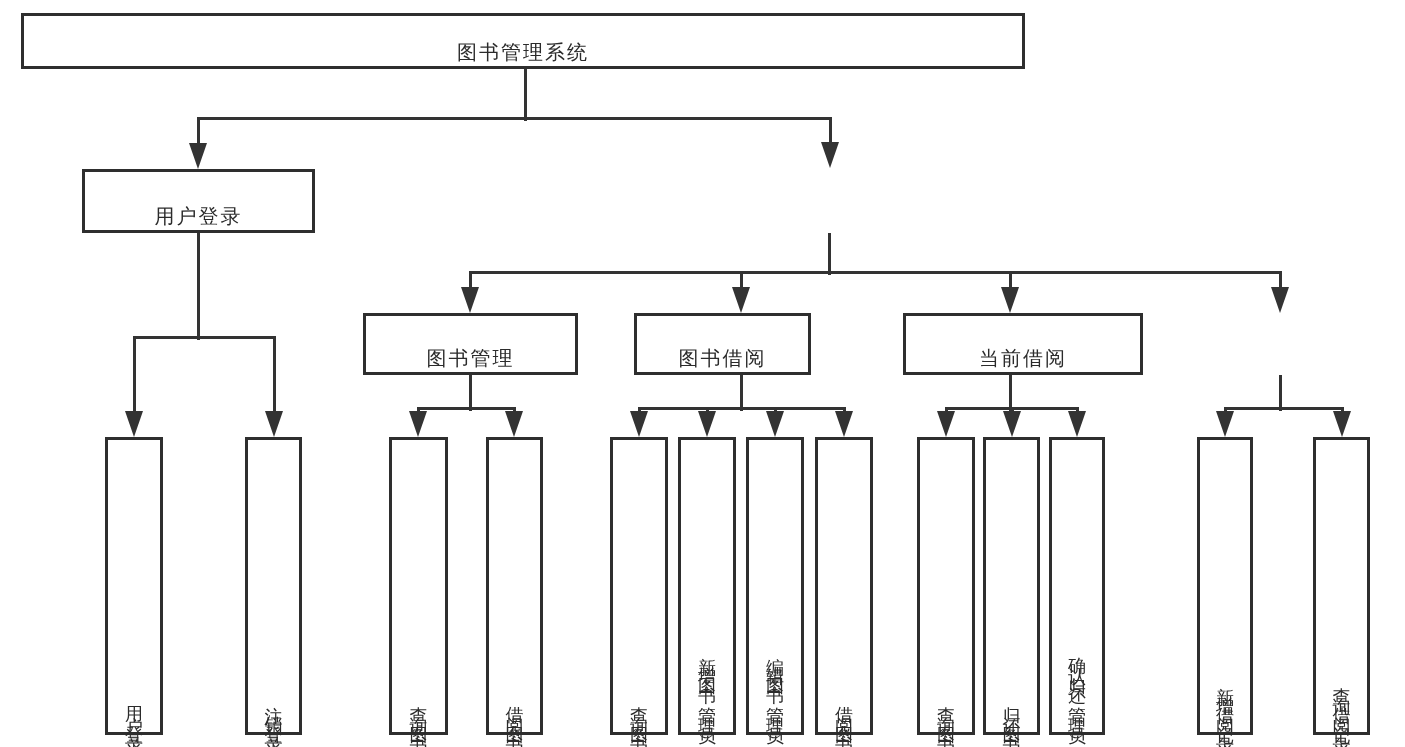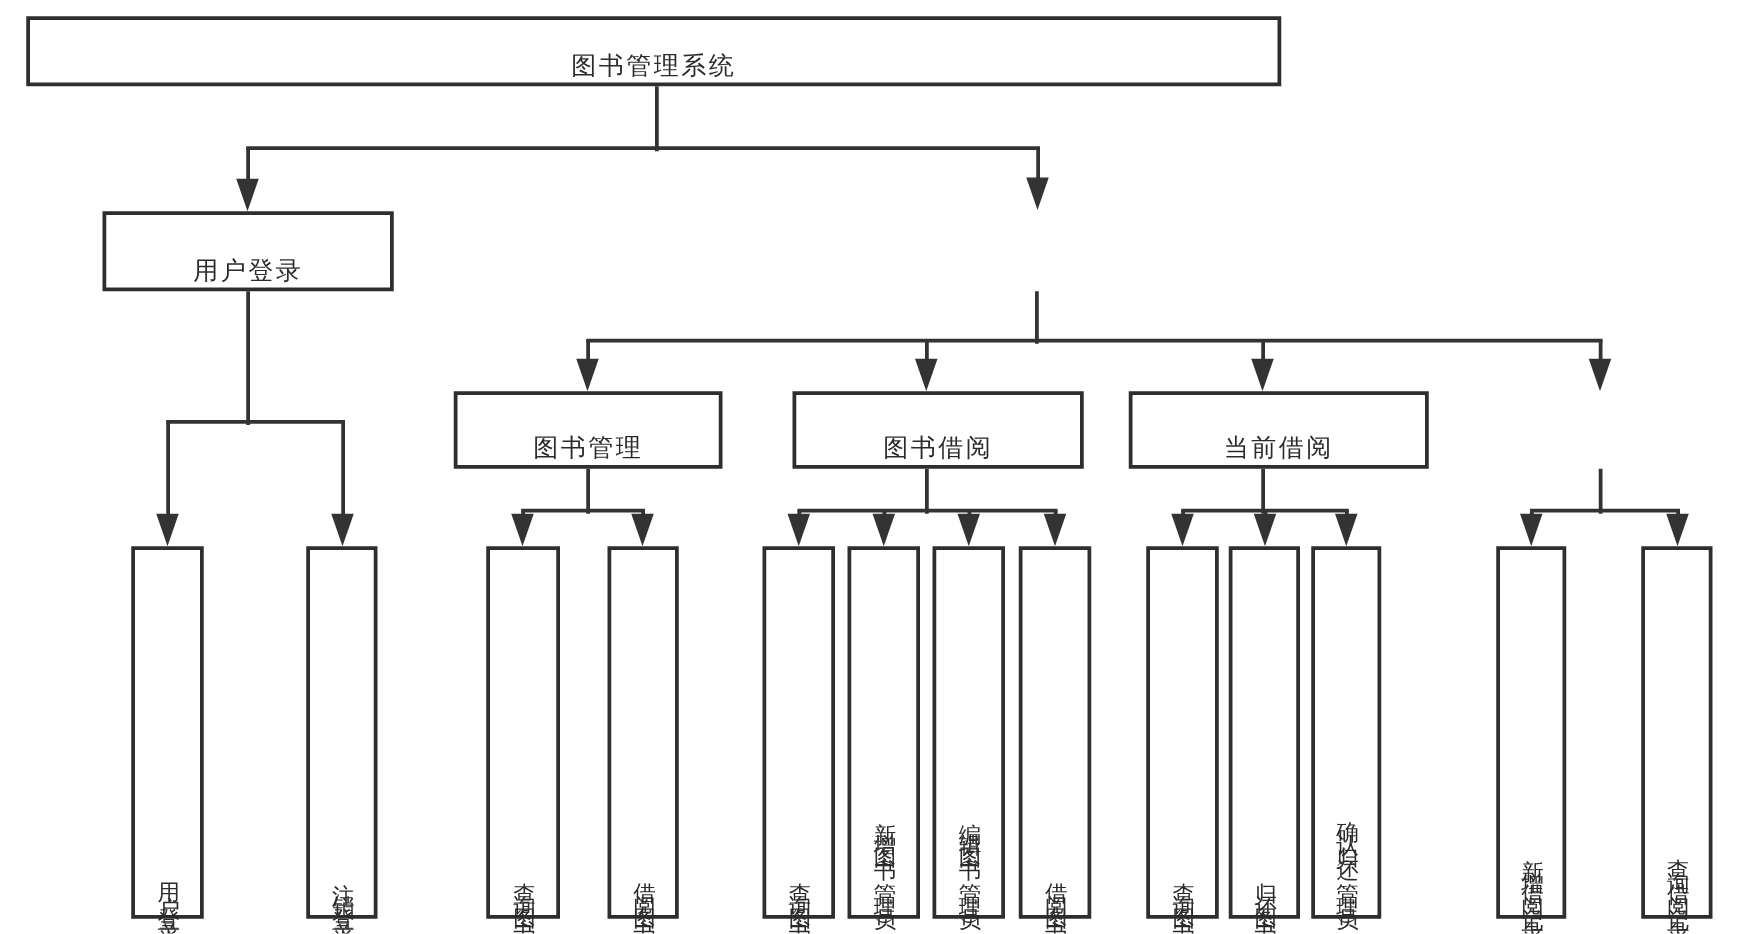--- a/index.html
+++ b/index.html
@@ -59,21 +59,21 @@
     <span>图书管理系统</span>
   </div>
 
   <div class="box h" style="left:82px;top:169px;width:233px;height:64px">
     <span>用户登录</span>
   </div>
 
   <div class="box h" style="left:363px;top:313px;width:215px;height:62px">
     <span>图书管理</span>
   </div>
-  <div class="box h" style="left:634px;top:313px;width:233px;height:62px">
+  <div class="box h" style="left:634px;top:313px;width:177px;height:62px">
     <span>图书借阅</span>
   </div>
   <div class="box h" style="left:903px;top:313px;width:240px;height:62px">
     <span>当前借阅</span>
   </div>
 
   <div class="box v" style="left:105px;top:437px;width:58px;height:298px">
     <span>用户登录</span>
   </div>
   <div class="box v" style="left:245px;top:437px;width:57px;height:298px">

